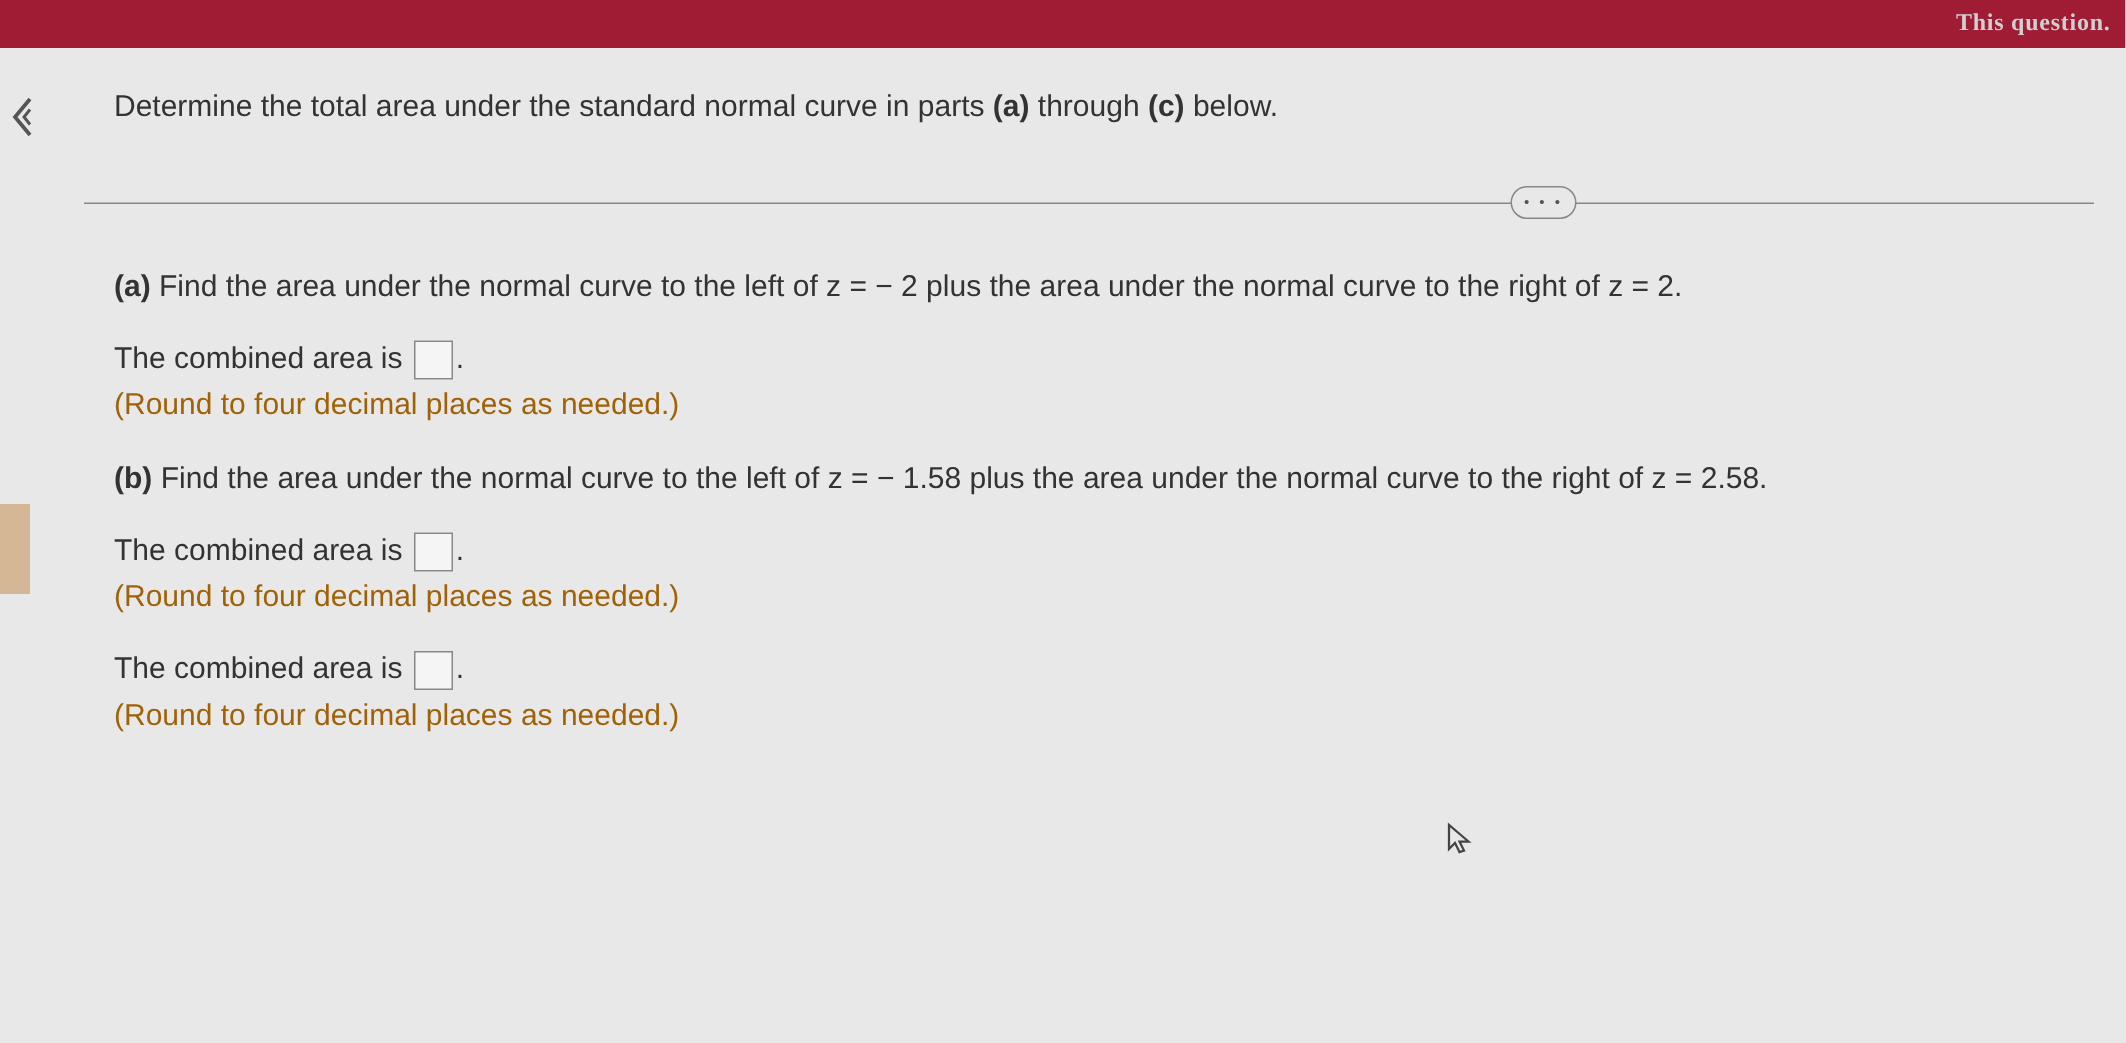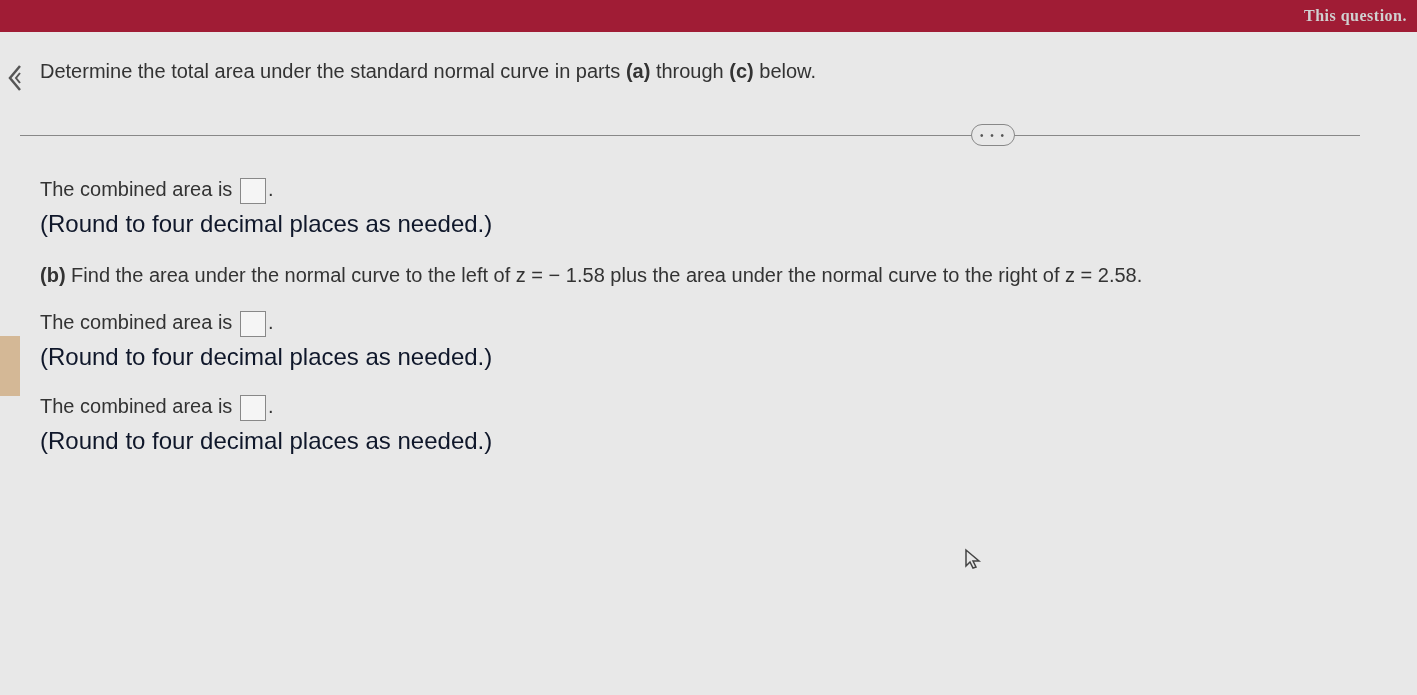--- a/index.html
+++ b/index.html
@@ -34,21 +34,21 @@
     .back-arrow {
       position: absolute;
       left: 0;
       top: 58px;
       font-size: 28px;
       color: #555;
       padding: 6px;
       cursor: pointer;
     }
     .content {
-      padding: 28px 0 0 40px;
+      padding: 28px 0 0 76px;
       background: #e8e8e8;
     }
     .intro {
       font-size: 20px;
       color: #333;
       font-weight: 400;
       margin-bottom: 52px;
     }
     .divider-wrap {
       position: relative;
@@ -98,22 +98,22 @@
     .input-box {
       display: inline-block;
       width: 26px;
       height: 26px;
       border: 1px solid #888;
       background: #f5f5f5;
       vertical-align: middle;
       margin: 0 2px;
     }
     .round-note {
-      font-size: 24px;
-      color: #0f172a;
+      font-size: 20px;
+      color: #a16207;
       margin-bottom: 24px;
     }
     .side-tab {
       position: absolute;
       left: 0;
       top: 336px;
       width: 20px;
       height: 60px;
       background: #d4b896;
     }
@@ -148,20 +148,23 @@
   </p>
 
   <div class="divider-wrap">
     <hr class="divider-line">
     <div class="ellipsis-btn">
       <span>• • •</span>
     </div>
   </div>
 
   <div class="question-part">
+    <p class="part-text">
+      <b>(a)</b><span> Find the area under the normal curve to the left of z = − 2 plus the area under the normal curve to the right of z = 2.</span>
+    </p>
     <p class="answer-line">
       <span>The combined area is </span><input type="text" class="input-box" style=""><span>.</span>
     </p>
     <p class="round-note">(Round to four decimal places as needed.)</p>
   </div>
 
   <div class="question-part">
     <p class="part-text">
       <b>(b)</b><span> Find the area under the normal curve to the left of z = − 1.58 plus the area under the normal curve to the right of z = 2.58.</span>
     </p>

